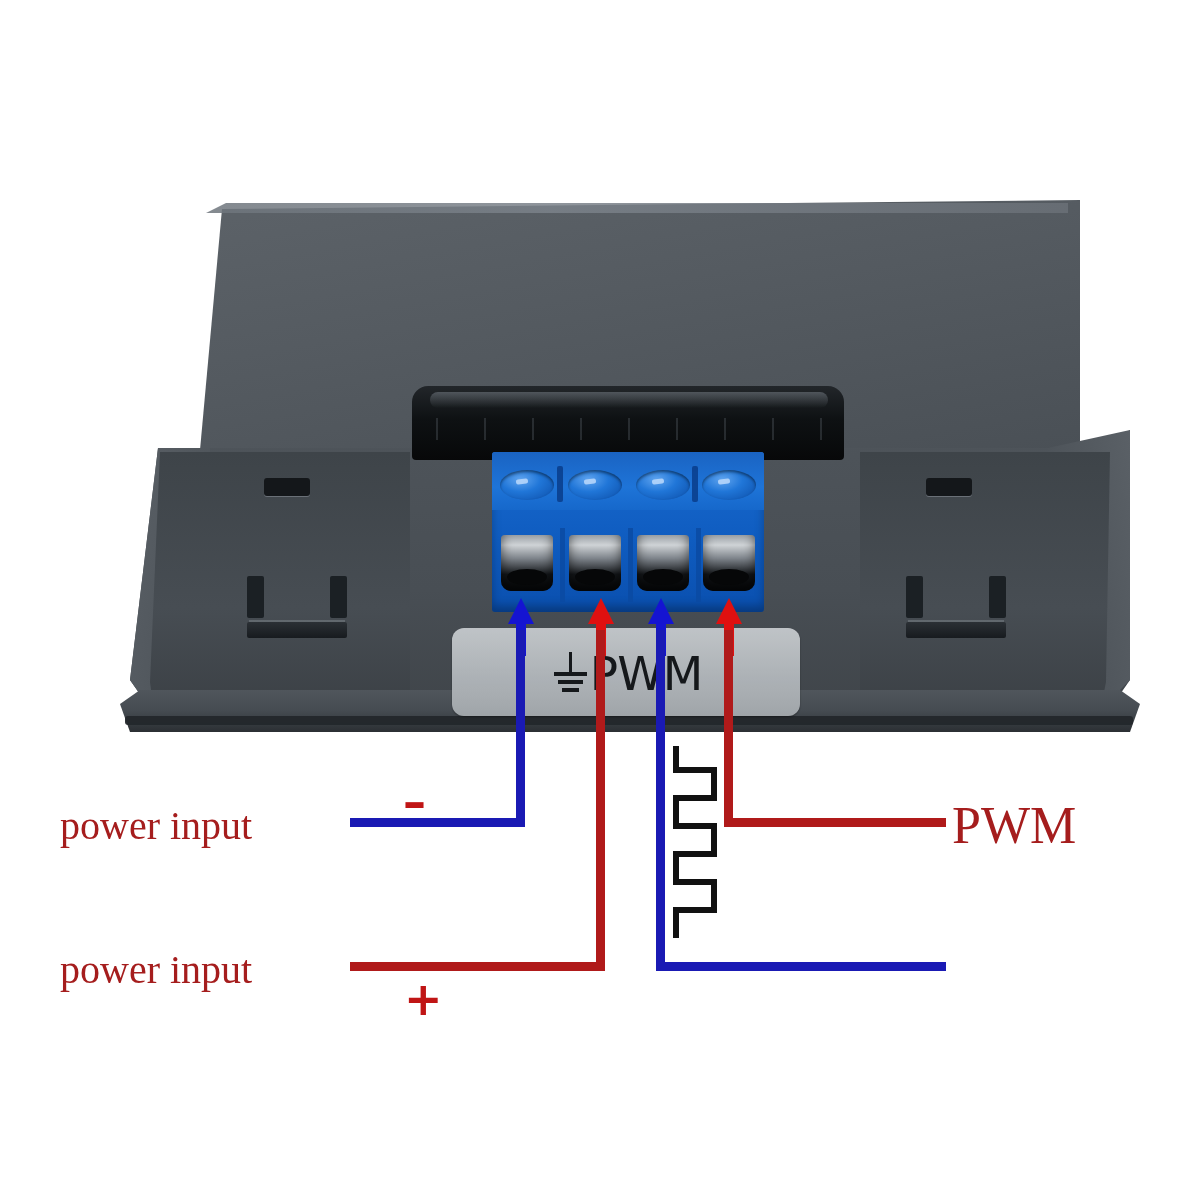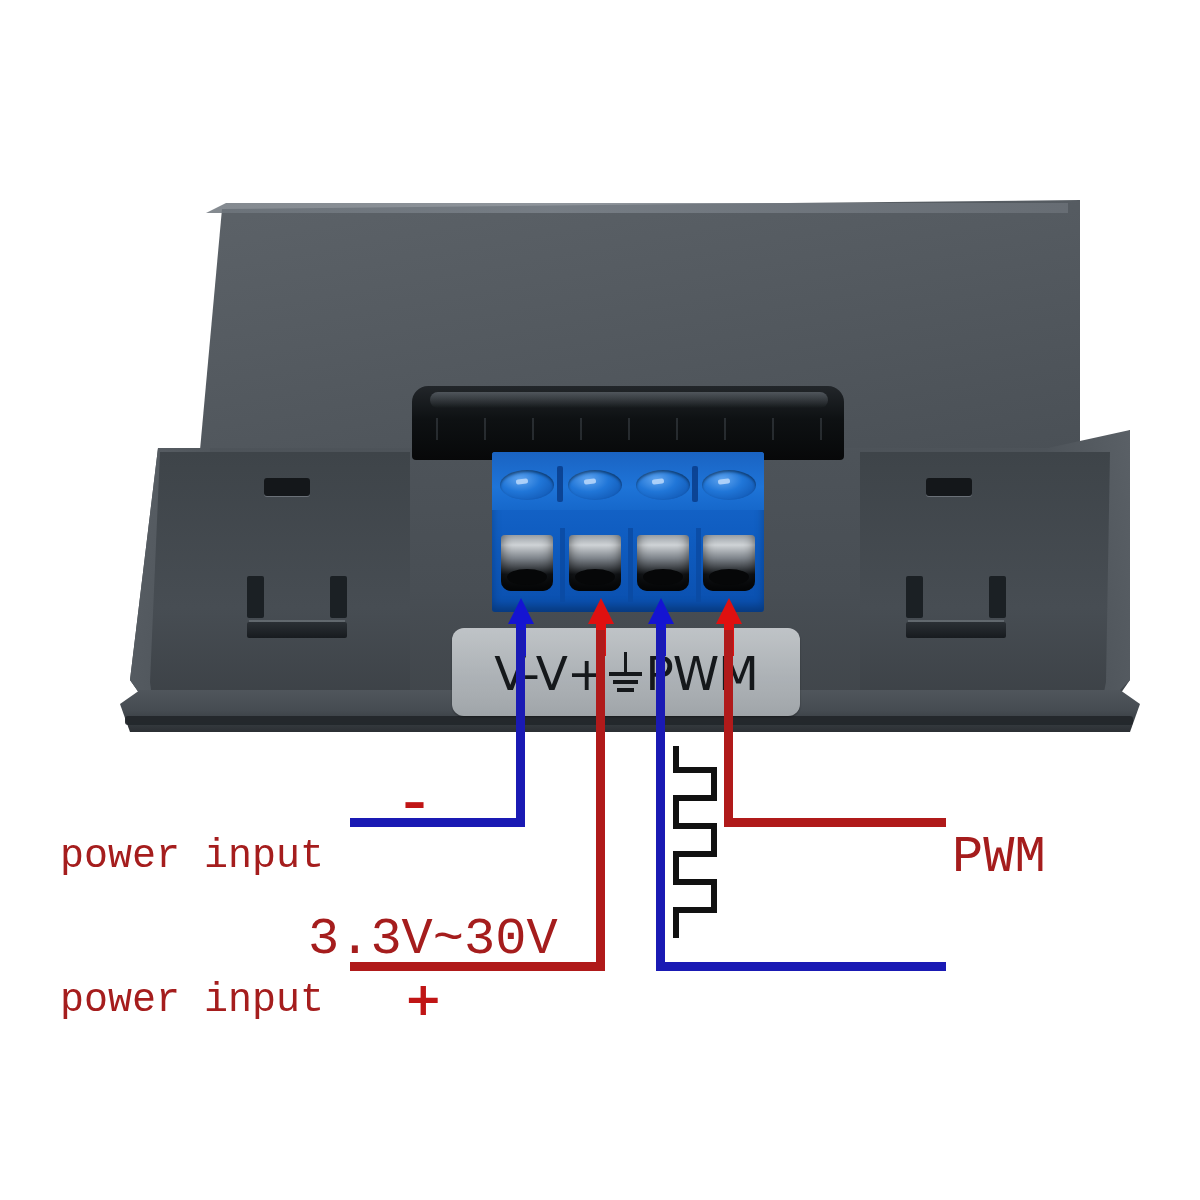--- a/index.html
+++ b/index.html
@@ -138,21 +138,21 @@
                border-left:13px solid transparent;border-right:13px solid transparent;}
   .a-blue .shaft{background:#1414d2;}
   .a-blue .head{border-bottom:26px solid #1414d2;}
   .a-red  .shaft{background:#e01010;}
   .a-red  .head{border-bottom:26px solid #e01010;}
 
   
   .ln{position:absolute;background:#b01a1a;}
   .ln.blue{background:#1a1ab4;}
   .lbl{position:absolute;white-space:nowrap;color:#a51d1d;
-       font-family:Liberation Mono, monospace;margin-top:32px;}
+       font-family:Liberation Serif, serif;}
   .lbl-pi{font-size:40px;letter-spacing:0px;}
   .lbl-big{font-size:52px;}
   .sign{position:absolute;color:#c01515;font-weight:700;}
 
   
   .wave{position:absolute;left:662px;top:742px;width:110px;height:200px;}
 </style>
 </head>
 <body>
 
@@ -216,21 +216,20 @@
 
     <div class="term-sepv" style="left:560px;"></div>
     <div class="term-sepv" style="left:628px;"></div>
     <div class="term-sepv" style="left:696px;"></div>
 
     <div class="dev-base"></div>
     <div class="dev-base-lip"></div>
 
     <div class="plate"></div>
     <div class="plate-text">
-      <span>V-V+</span>
       <span class="gnd-sym">
         <b></b>
           <s></s>
           <s></s>
           <s></s>
       </span>
       <span>PWM</span>
     </div>
   </div>
 
@@ -266,18 +265,17 @@
   <svg class="wave" viewBox="0 0 110 200">
     <polyline points="14,196 14,168 52,168 52,140 14,140 14,112 52,112 52,84 14,84 14,56 52,56 52,28 14,28 14,4" fill="none" stroke="#111111" stroke-width="6" stroke-linejoin="miter" stroke-linecap="butt"></polyline>
   </svg>
 
   <div class="lbl lbl-pi" style="left:60px;top:802px;">power input</div>
   <div class="sign" style="left:403px;top:775px;font-size:46px;">–</div>
 
   <div class="lbl lbl-pi" style="left:60px;top:946px;">power input</div>
   <div class="sign" style="left:404px;top:972px;font-size:46px;">+</div>
 
-  <div class="lbl lbl-big" style="left:308px;top:878px;">3.3V~30V</div>
 
   <div class="lbl lbl-big" style="left:952px;top:796px;">PWM</div>
 
 
 </div>
 
 </body></html>

